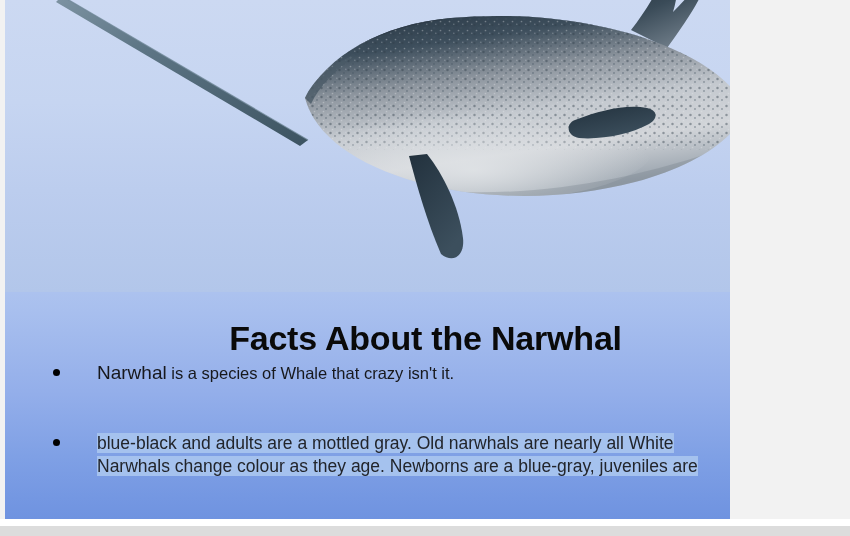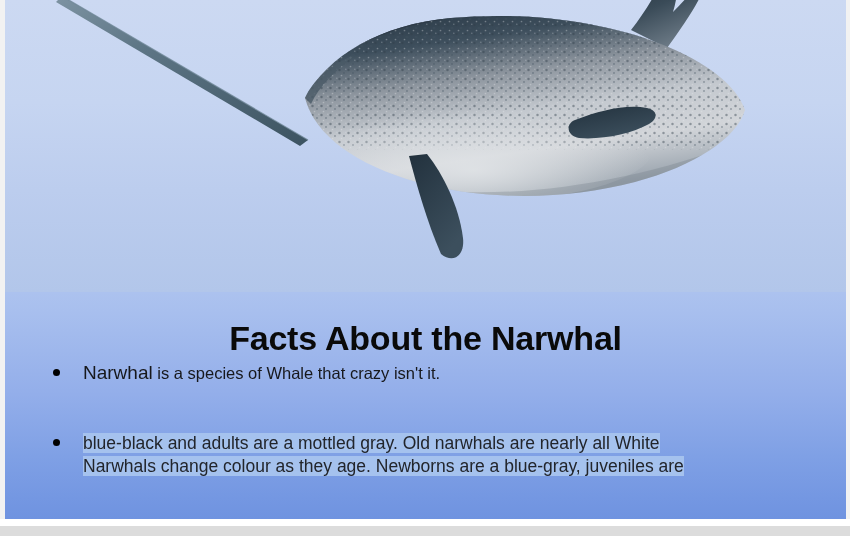--- a/index.html
+++ b/index.html
@@ -33,21 +33,21 @@
     background: #f2f2f2;
     box-sizing: border-box;
     padding: 0 4px 0 5px;
   }
 
   
   #slide-canvas {
     position: absolute;
     left: 5px;
     top: 0px;
-    width: 841px;
+    width: 725px;
     height: 519px;
     overflow: hidden;
     background: linear-gradient(to bottom,
         #ccd9f7 0%,
         #c9d7f6 22%,
         #bccef3 42%,
         #a8bfee 60%,
         #93aeea 76%,
         #7fa0e5 88%,
         #7497e2 96%,
@@ -128,21 +128,21 @@
   .bullet-dot {
     flex: 0 0 auto;
     width: 7px;
     height: 7px;
     border-radius: 50%;
     background: #000000;
     margin-top: 7px;
   }
 
   .bullet-text {
-    margin-left: 23px;
+    margin-left: 37px;
     color: #17181c;
   }
 
   #bullet-1 { top: 70px; }
   #bullet-2 { top: 140px; }
 
   .b1-lead {
     font-size: 19px;
     line-height: 22px;
   }

